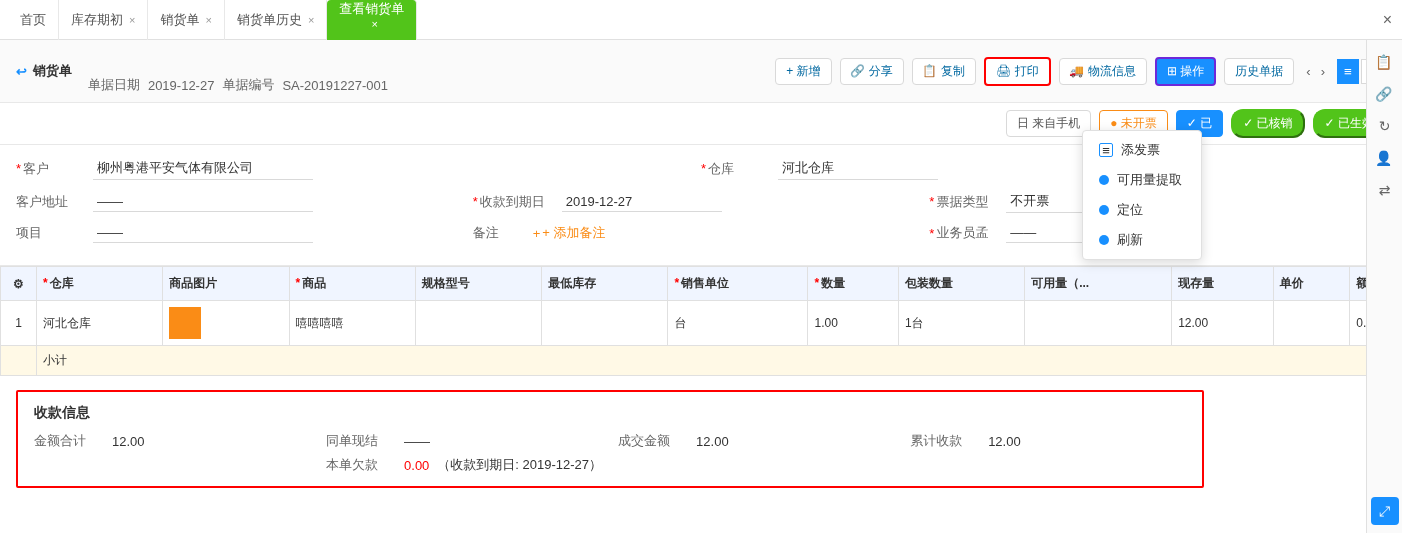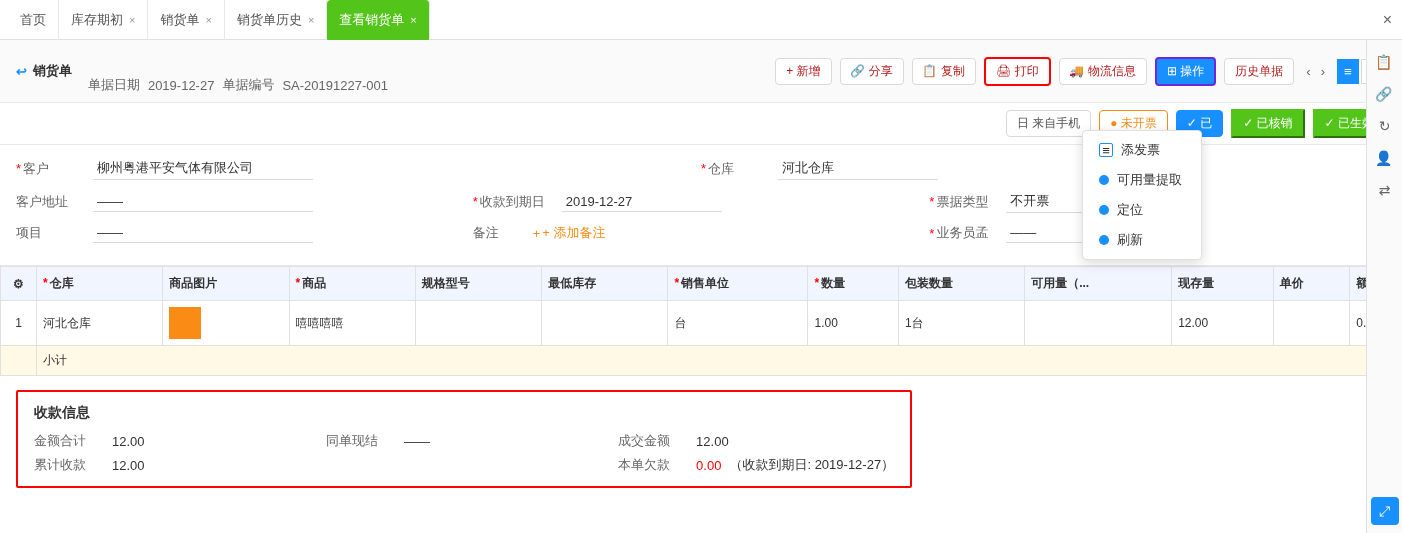--- a/index.html
+++ b/index.html
@@ -13,21 +13,21 @@
     }
     .tab-item {
       display: flex; align-items: center; padding: 0 12px; height: 40px;
       cursor: pointer; border-right: 1px solid #e8e8e8; font-size: 13px;
       color: #555; white-space: nowrap;
     }
     .tab-item .tab-close {
       margin-left: 6px; color: #999; font-size: 11px; cursor: pointer;
     }
     .tab-item.highlight {
-      background: #52c41a; color: #fff; border-radius: 4px 4px 0 0;
+      background: #52c41a; color: #fff; border-radius: 4px 4px 0 0; flex-direction: column;
     }
     .tab-item.highlight .tab-close { color: #fff; }
     .tab-bar-close {
       position: absolute; right: 10px; top: 50%; transform: translateY(-50%);
       cursor: pointer; font-size: 16px; color: #666;
     }
 
     
     .content-area {
       background: #fff; margin: 0; padding: 0;
@@ -42,27 +42,27 @@
     }
     .doc-header-left { display: flex; align-items: center; gap: 16px; }
     .doc-title { display: flex; align-items: center; gap: 6px; font-weight: bold; color: #333; }
     .doc-icon { color: #1890ff; }
     .doc-meta { display: flex; align-items: center; gap: 8px; color: #666; margin-top: 28px; }
     .doc-header-right { display: flex; align-items: center; gap: 8px; }
 
     .btn-action {
       display: inline-flex; align-items: center; gap: 4px;
       padding: 4px 10px; border: 1px solid #d9d9d9; border-radius: 4px;
-      background: #fff; cursor: pointer; font-size: 12px; color: #b91c1c;
+      background: #fff; cursor: pointer; font-size: 12px; color: #0369a1;
       white-space: nowrap;
     }
     .btn-action.operations {
       background: #1890ff; color: #fff; border-color: #1890ff;
     }
-    .btn-green { background: #52c41a; color: #fff; border-color: #52c41a; padding: 4px 10px; border-radius: 1px; font-size: 12px; cursor: pointer; }
+    .btn-green { background: #52c41a; color: #fff; border-color: #52c41a; padding: 4px 10px; border-radius: 12px; font-size: 12px; cursor: pointer; }
 
     
     .toolbar-row {
       display: flex; align-items: center; padding: 6px 16px;
       background: #fff; border-bottom: 1px solid #e8e8e8; gap: 8px; justify-content: flex-end;
     }
     .toolbar-btn {
       display: inline-flex; align-items: center; gap: 4px;
       padding: 4px 10px; border: 1px solid #d9d9d9; border-radius: 4px;
       background: #fff; cursor: pointer; font-size: 12px; color: #555;
@@ -111,21 +111,21 @@
     .required-col { color: red; margin-right: 2px; }
 
     
     .payment-box {
       border: 2px solid red; margin: 10px 16px; padding: 12px 16px;
       background: #fff; border-radius: 2px; display: inline-block;
       min-width: 520px;
     }
     .payment-title { font-weight: bold; margin-bottom: 10px; font-size: 14px; }
     .payment-grid {
-      display: grid; grid-template-columns: 1fr 1fr 1fr; gap: 6px 16px;
+      display: grid; grid-template-columns: 1fr 1fr 1fr 1fr; gap: 6px 16px;
     }
     .payment-row { display: flex; align-items: center; gap: 8px; }
     .payment-label { color: #666; min-width: 70px; }
     .payment-value { color: #333; }
     .payment-value.red { color: red; }
 
     
     .right-sidebar {
       position: absolute; right: 0; top: 0; width: 36px;
       display: flex; flex-direction: column; align-items: center;

